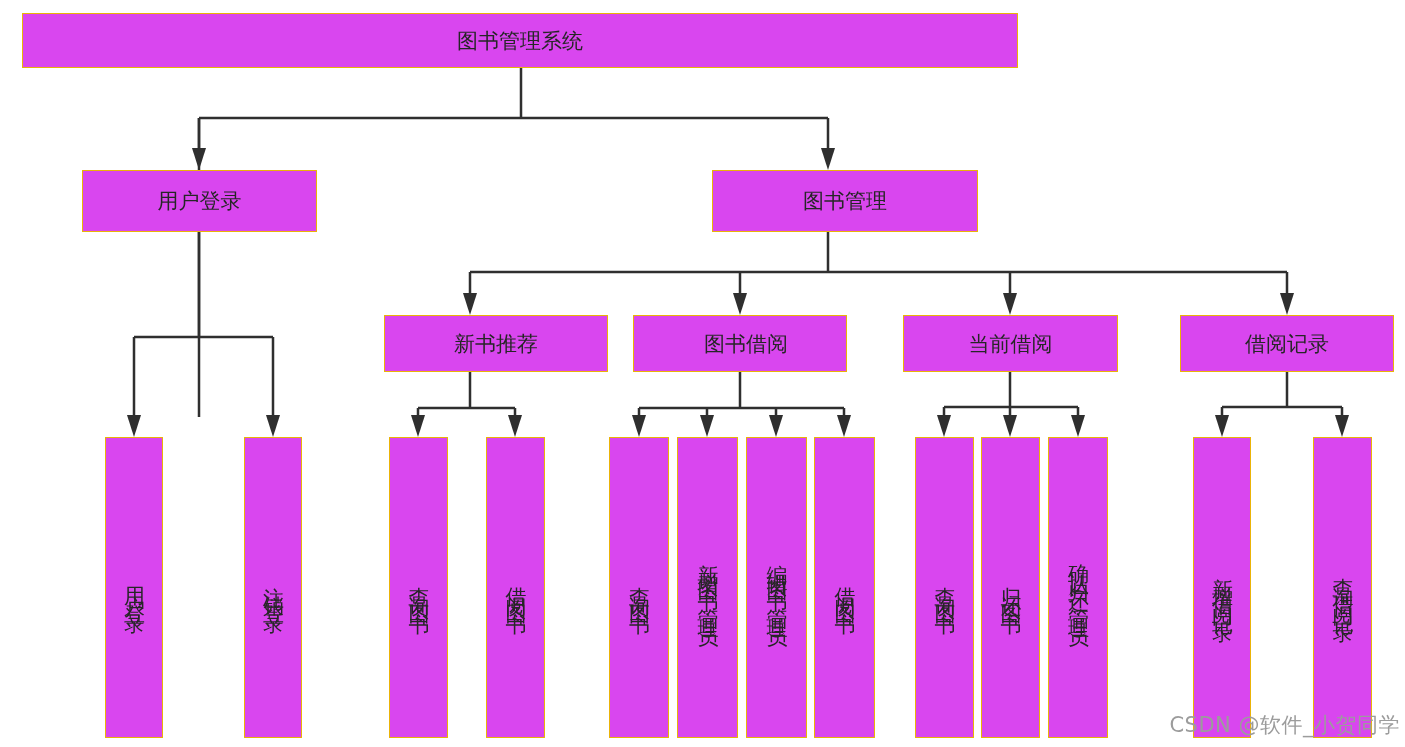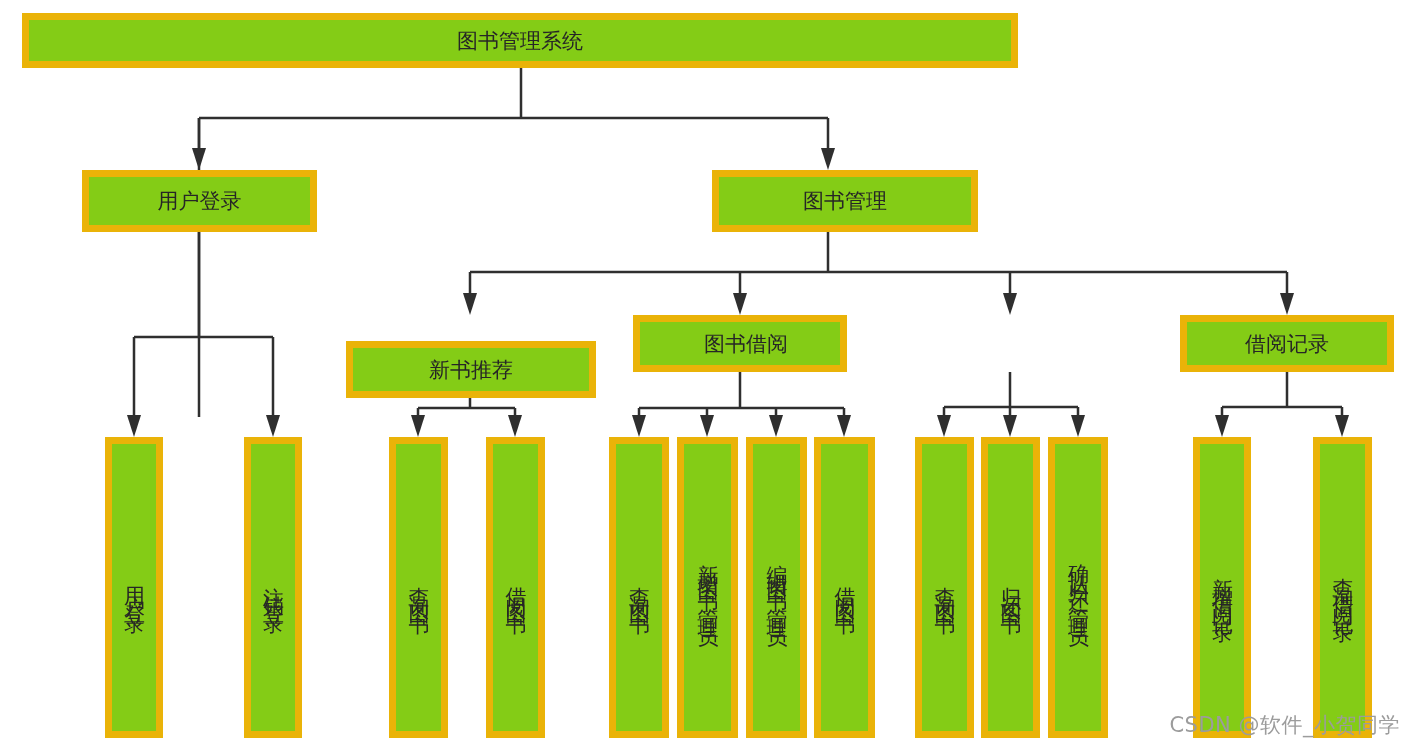--- a/index.html
+++ b/index.html
@@ -2,35 +2,35 @@
 <html><head>
 <meta charset="utf-8">
 <style>
   html,body { margin:0; padding:0; background:#ffffff; }
   .canvas {
     position:relative; width:1405px; height:747px; background:#ffffff;
     font-family:"DejaVu Sans","Liberation Sans",sans-serif; overflow:hidden;
   }
   svg.connectors { position:absolute; left:0; top:0; z-index:1; }
   .node {
-    position:absolute; background:#84cc16; border:7px solid #eab308;
+    position:absolute; background:#d946ef; border:1px solid #eab308;
     box-sizing:border-box; display:flex; align-items:center; justify-content:center;
     color:#262626; z-index:2;
   }
   .node.h { font-size:21px; }
   .node.v span {
     writing-mode:vertical-rl; text-orientation:mixed;
     font-size:21px; letter-spacing:9px; line-height:1; white-space:nowrap;
   }
   
   #root            { left:22px;  top:13px;  width:996px; height:55px; }
   #b-user-login    { left:82px;  top:170px; width:235px; height:62px; }
   #b-book-mgmt     { left:712px; top:170px; width:266px; height:62px; }
   
-  #m-new-book      { left:346px;  top:315px; width:250px; height:57px;margin-top:26px; }
+  #m-new-book      { left:384px;  top:315px; width:224px; height:57px; }
   #m-book-borrow   { left:633px;  top:315px; width:214px; height:57px;padding-left:12px; }
   #m-current       { left:903px;  top:315px; width:215px; height:57px; }
   #m-records       { left:1180px; top:315px; width:214px; height:57px; }
   
   .leaf { top:437px; height:301px; }
   #l0  { left:105px;  width:58px; }
   #l1  { left:244px;  width:58px; }
   #l2  { left:389px;  width:59px; }
   #l3  { left:486px;  width:59px; }
   #l4  { left:609px;  width:60px; }
@@ -99,20 +99,23 @@
   <div class="node h" id="b-book-mgmt">
     <span>图书管理</span>
   </div>
 
   <div class="node h" id="m-new-book">
     <span>新书推荐</span>
   </div>
   <div class="node h" id="m-book-borrow">
     <span>图书借阅</span>
   </div>
+  <div class="node h" id="m-current">
+    <span>当前借阅</span>
+  </div>
   <div class="node h" id="m-records">
     <span>借阅记录</span>
   </div>
 
   <div class="node v leaf" id="l0">
     <span>用户登录</span>
   </div>
   <div class="node v leaf" id="l1">
     <span>注销登录</span>
   </div>

